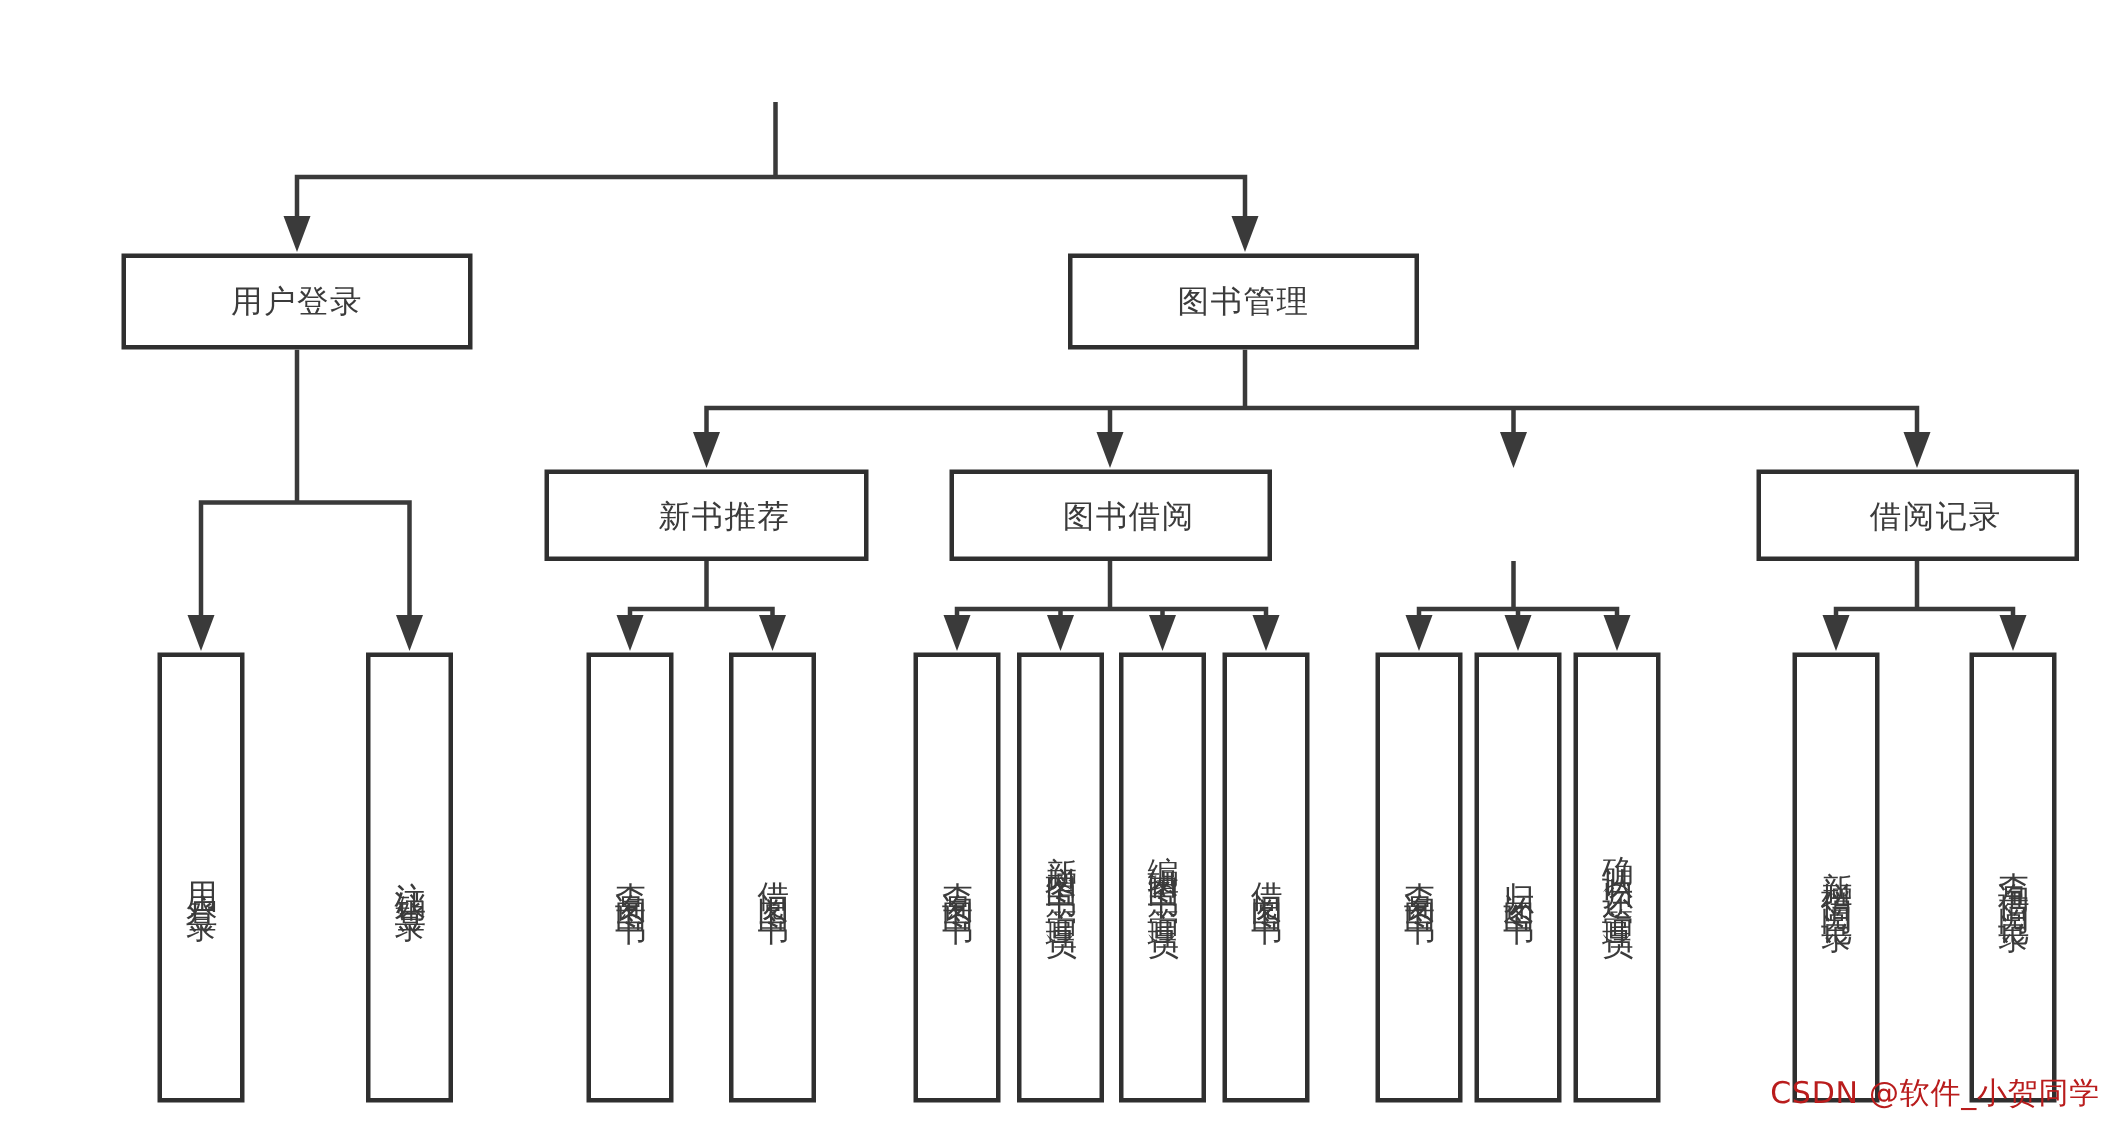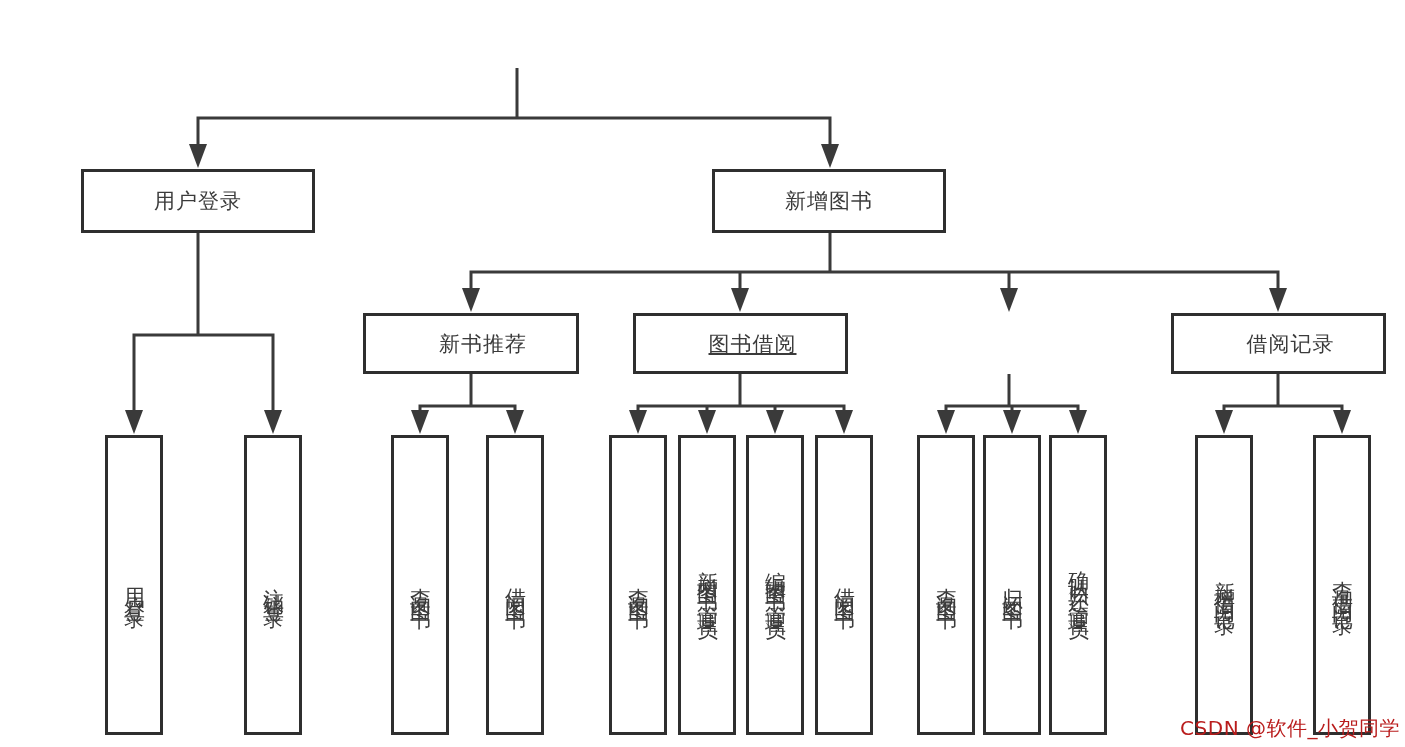--- a/index.html
+++ b/index.html
@@ -34,21 +34,21 @@
     justify-content: center;
     font-size: 21px;
     letter-spacing: 1px;
     white-space: nowrap;
   }
   .node.root   { left: 13px;  top: 12px;  width: 1008px; height: 57px; }
   .node.lv2-a  { left: 81px;  top: 169px; width: 234px;  height: 64px; }
   .node.lv2-b  { left: 712px; top: 169px; width: 234px;  height: 64px; }
   .node.lv3    { top: 313px;  width: 215px; height: 61px; padding-left: 24px; }
   .node.lv3-a  { left: 363px; width: 216px; }
-  .node.lv3-b  { left: 633px; text-decoration: underline; }
+  .node.lv3-b  { left: 633px; }
   .node.lv3-c  { left: 901px; }
   .node.lv3-d  { left: 1171px; }
   .node.leaf {
     top: 435px;
     width: 58px;
     height: 300px;
     font-size: 21px;
   }
   .leaf .vtext {
     writing-mode: vertical-rl;
@@ -123,21 +123,21 @@
       <polygon points="1215,410 1233,410 1224,434"></polygon>
       <polygon points="1333,410 1351,410 1342,434"></polygon>
     </g>
   </svg>
 
 
   <div class="node lv2-a">
     <span>用户登录</span>
   </div>
   <div class="node lv2-b">
-    <span>新增图书</span>
+    <span>图书管理</span>
   </div>
 
   <div class="node lv3 lv3-a">
     <span>新书推荐</span>
   </div>
   <div class="node lv3 lv3-b">
     <span>图书借阅</span>
   </div>
   <div class="node lv3 lv3-d">
     <span>借阅记录</span>

